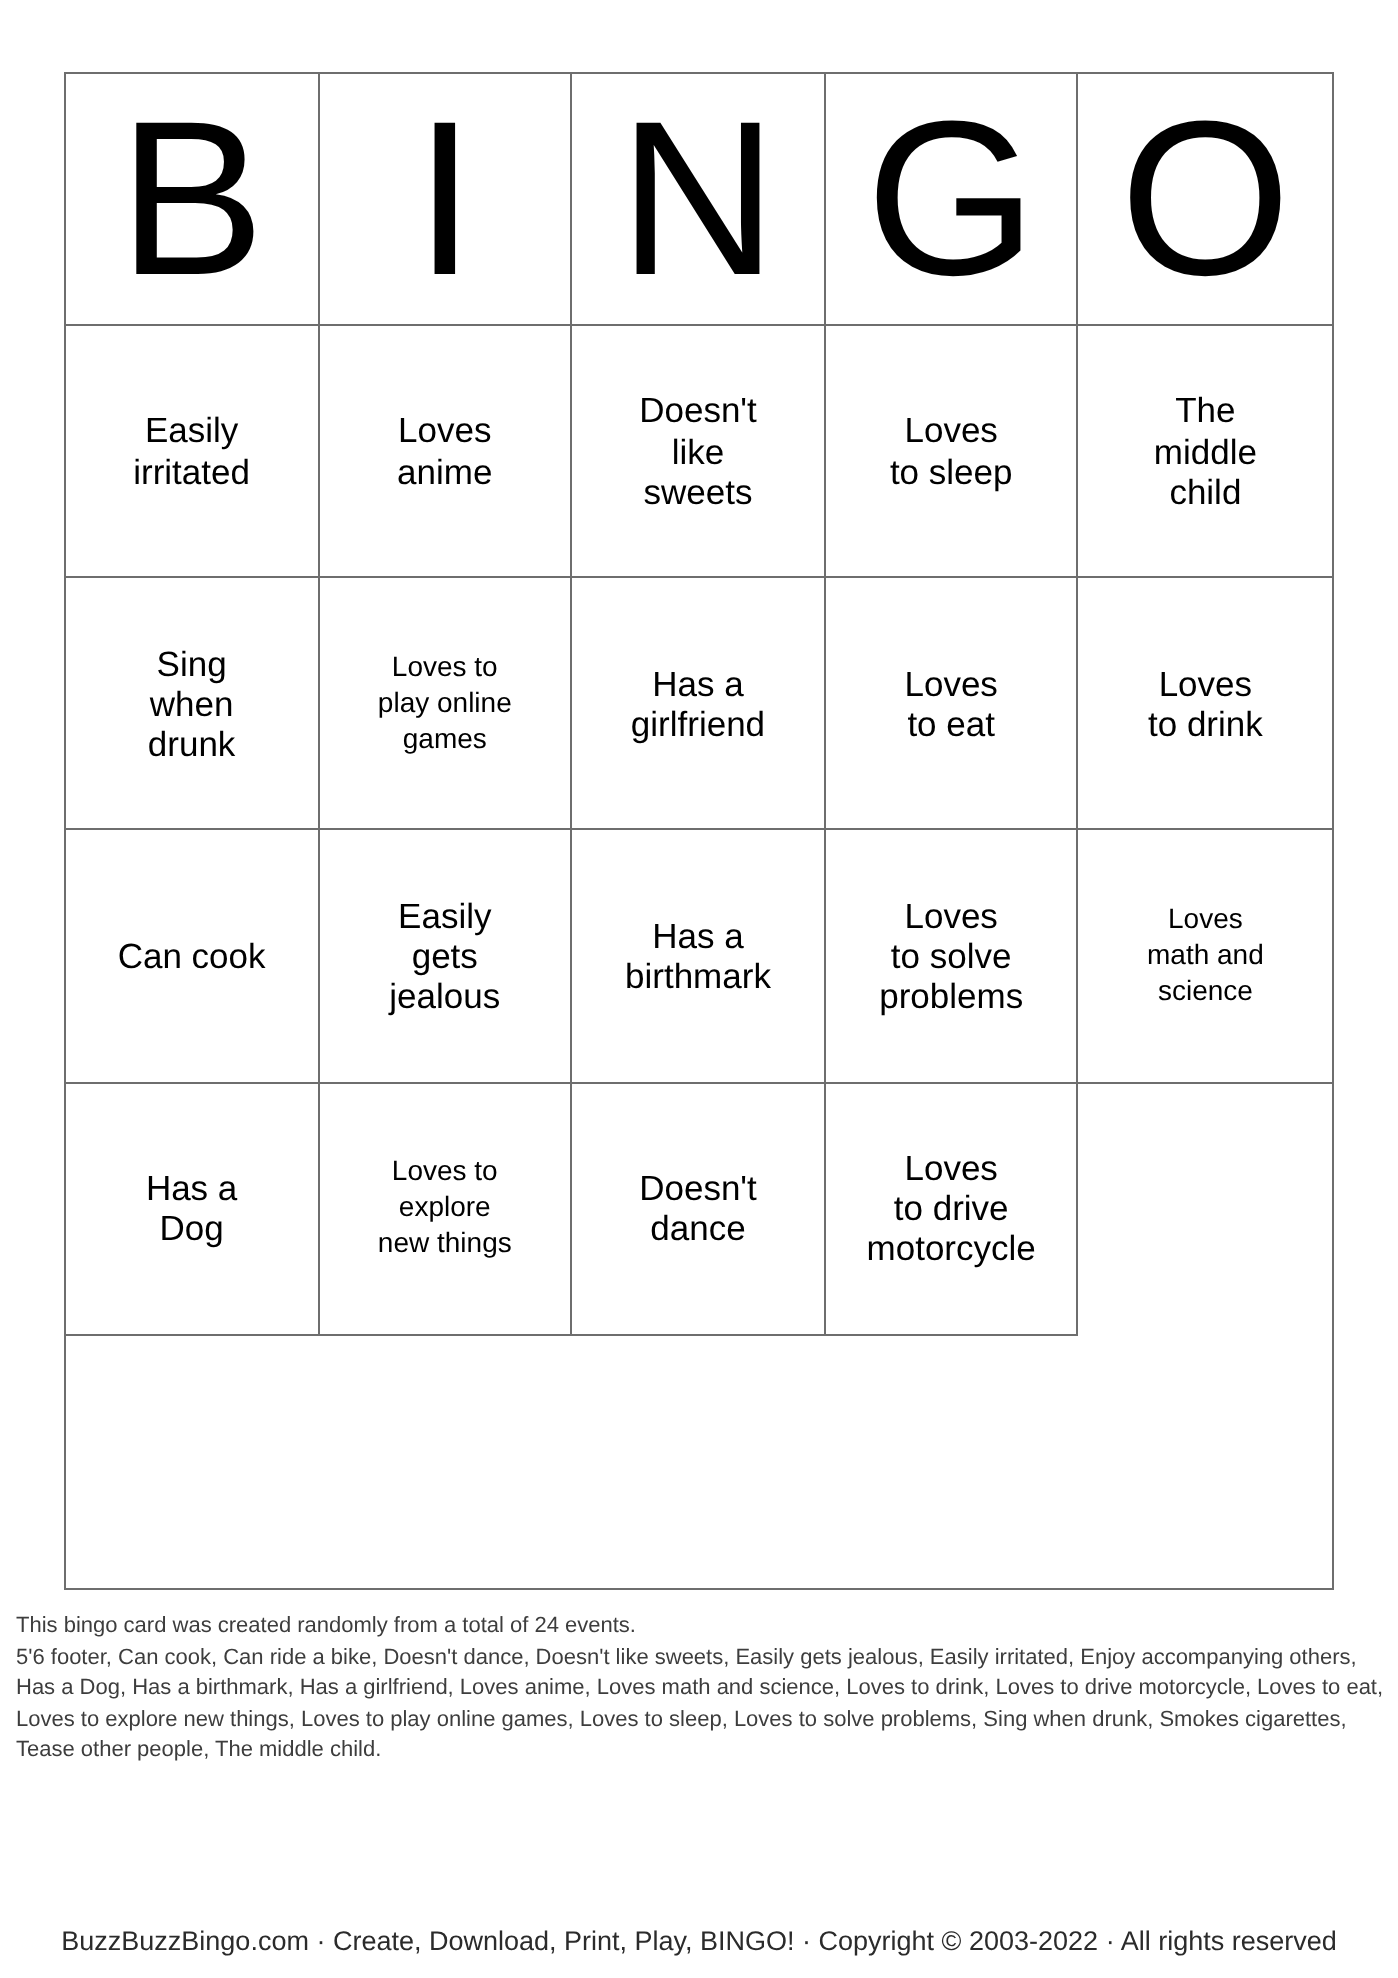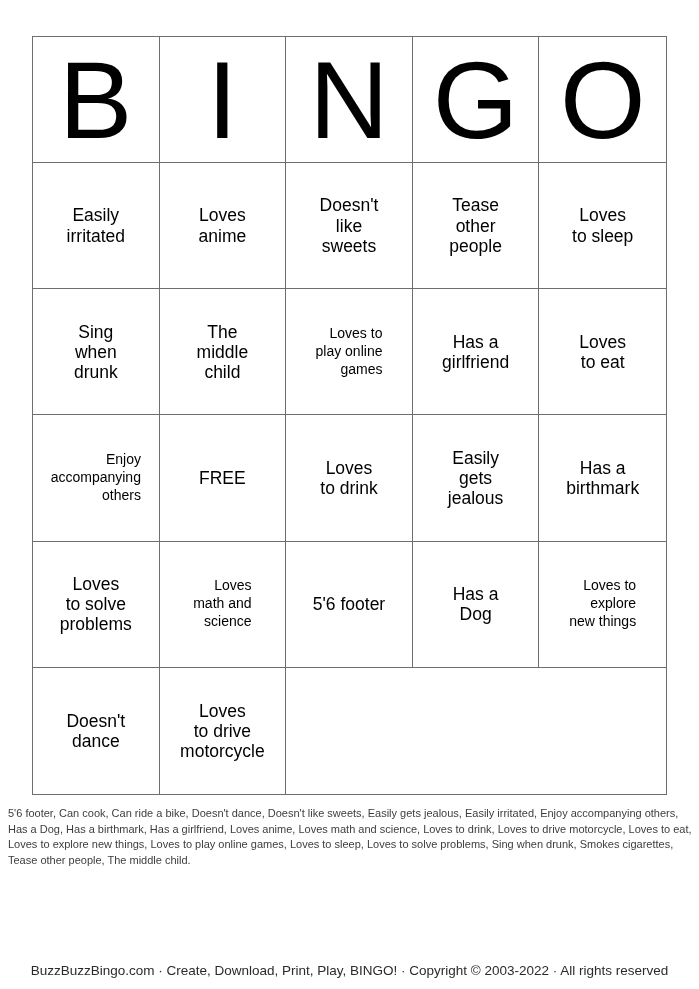--- a/index.html
+++ b/index.html
@@ -49,21 +49,20 @@
   .cell {
     font-size: 17.5px;
     line-height: 1.15;
     white-space: pre-line;
     padding: 4px 6px;
     color: #000;
   }
   .cell.small {
     font-size: 14px;
     line-height: 1.28;
-    text-align: right;
   }
   .description {
     position: absolute;
     left: 8px;
     top: 806px;
     width: 684px;
     font-size: 11px;
     line-height: 15.5px;
     color: #3d3d3d;
   }
@@ -91,71 +90,65 @@
     <div class="hcell">G</div>
     <div class="hcell">O</div>
 
     <div class="cell">Easily
 irritated</div>
     <div class="cell">Loves
 anime</div>
     <div class="cell">Doesn't
 like
 sweets</div>
-    <div class="cell">Tease
-other
-people</div>
     <div class="cell">Loves
 to sleep</div>
 
+    <div class="cell">The
+middle
+child</div>
     <div class="cell">Sing
 when
 drunk</div>
-    <div class="cell">The
-middle
-child</div>
     <div class="cell small">Loves to
 play online
 games</div>
     <div class="cell">Has a
 girlfriend</div>
 
     <div class="cell">Loves
 to eat</div>
-    <div class="cell small">Enjoy
-accompanying
-others</div>
-    <div class="cell">FREE</div>
     <div class="cell">Loves
 to drink</div>
+    <div class="cell">Can cook</div>
 
     <div class="cell">Easily
 gets
 jealous</div>
     <div class="cell">Has a
 birthmark</div>
     <div class="cell">Loves
 to solve
 problems</div>
     <div class="cell small">Loves
 math and
 science</div>
-    <div class="cell">5'6 footer</div>
 
     <div class="cell">Has a
 Dog</div>
     <div class="cell small">Loves to
 explore
 new things</div>
     <div class="cell">Doesn't
 dance</div>
     <div class="cell">Loves
 to drive
 motorcycle</div>
   </div>
 
   <div class="description">
+    <div>This bingo card was created randomly from a total of 24 events.</div>
     <div>5'6 footer, Can cook, Can ride a bike, Doesn't dance, Doesn't like sweets, Easily gets jealous, Easily irritated, Enjoy accompanying others, Has a Dog, Has a birthmark, Has a girlfriend, Loves anime, Loves math and science, Loves to drink, Loves to drive motorcycle, Loves to eat, Loves to explore new things, Loves to play online games, Loves to sleep, Loves to solve problems, Sing when drunk, Smokes cigarettes, Tease other people, The middle child.</div>
   </div>
 
   <div class="site-footer">BuzzBuzzBingo.com · Create, Download, Print, Play, BINGO! · Copyright © 2003-2022 · All rights reserved</div>
 
 </div>
 
 </body></html>

